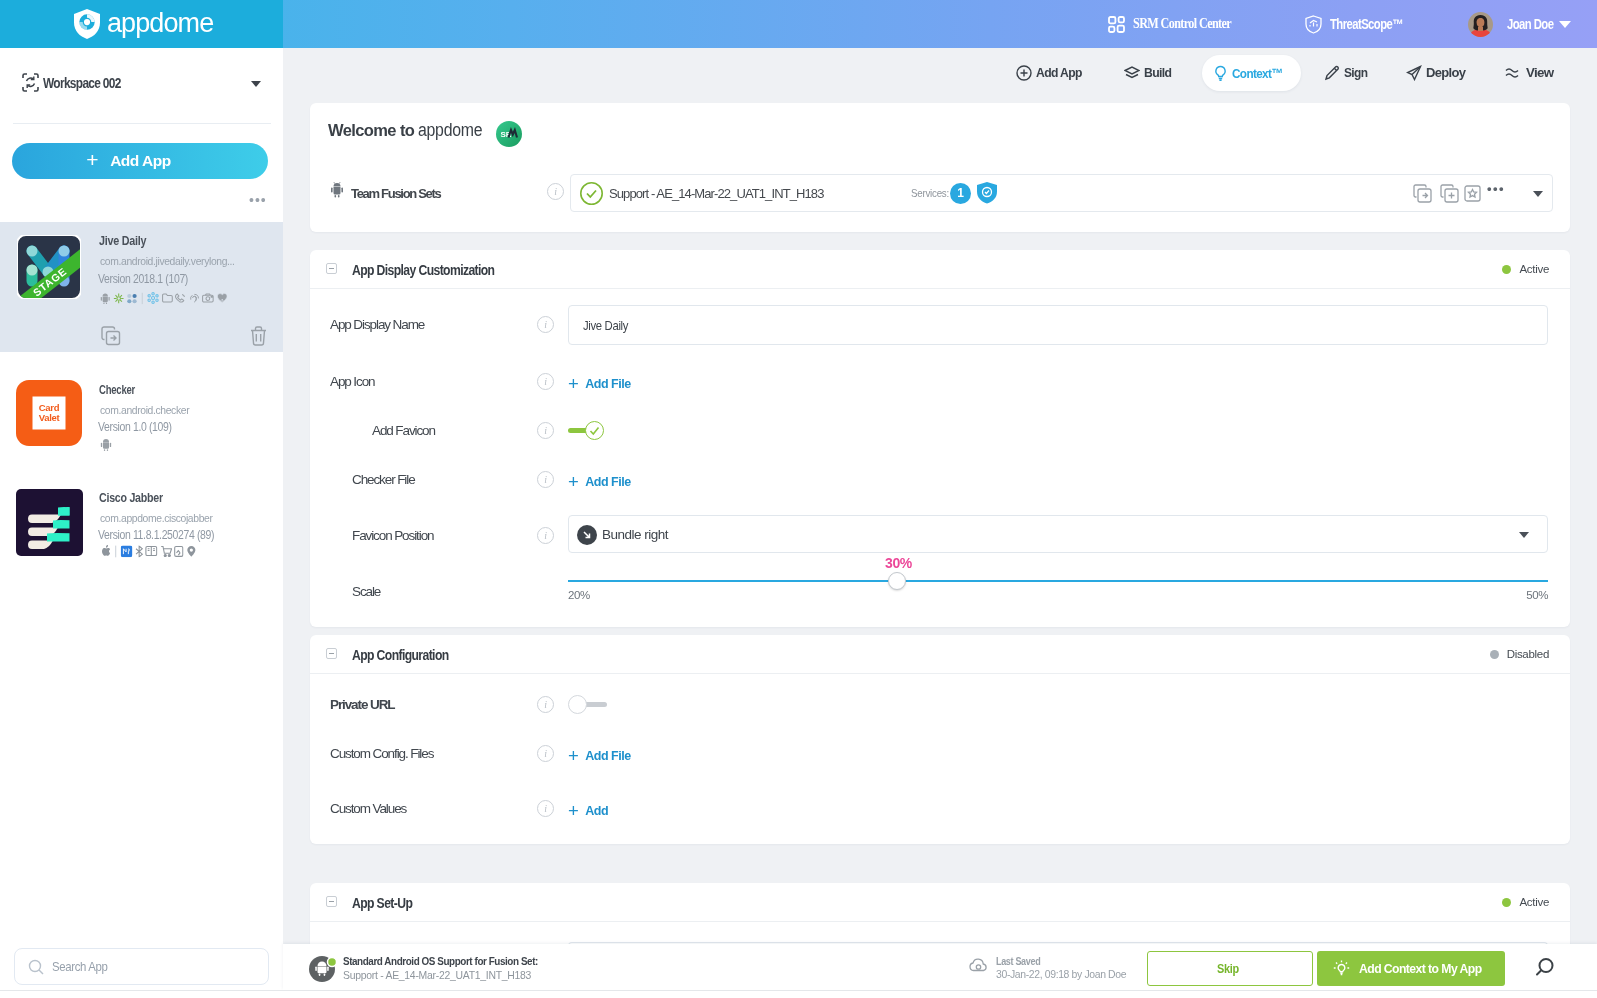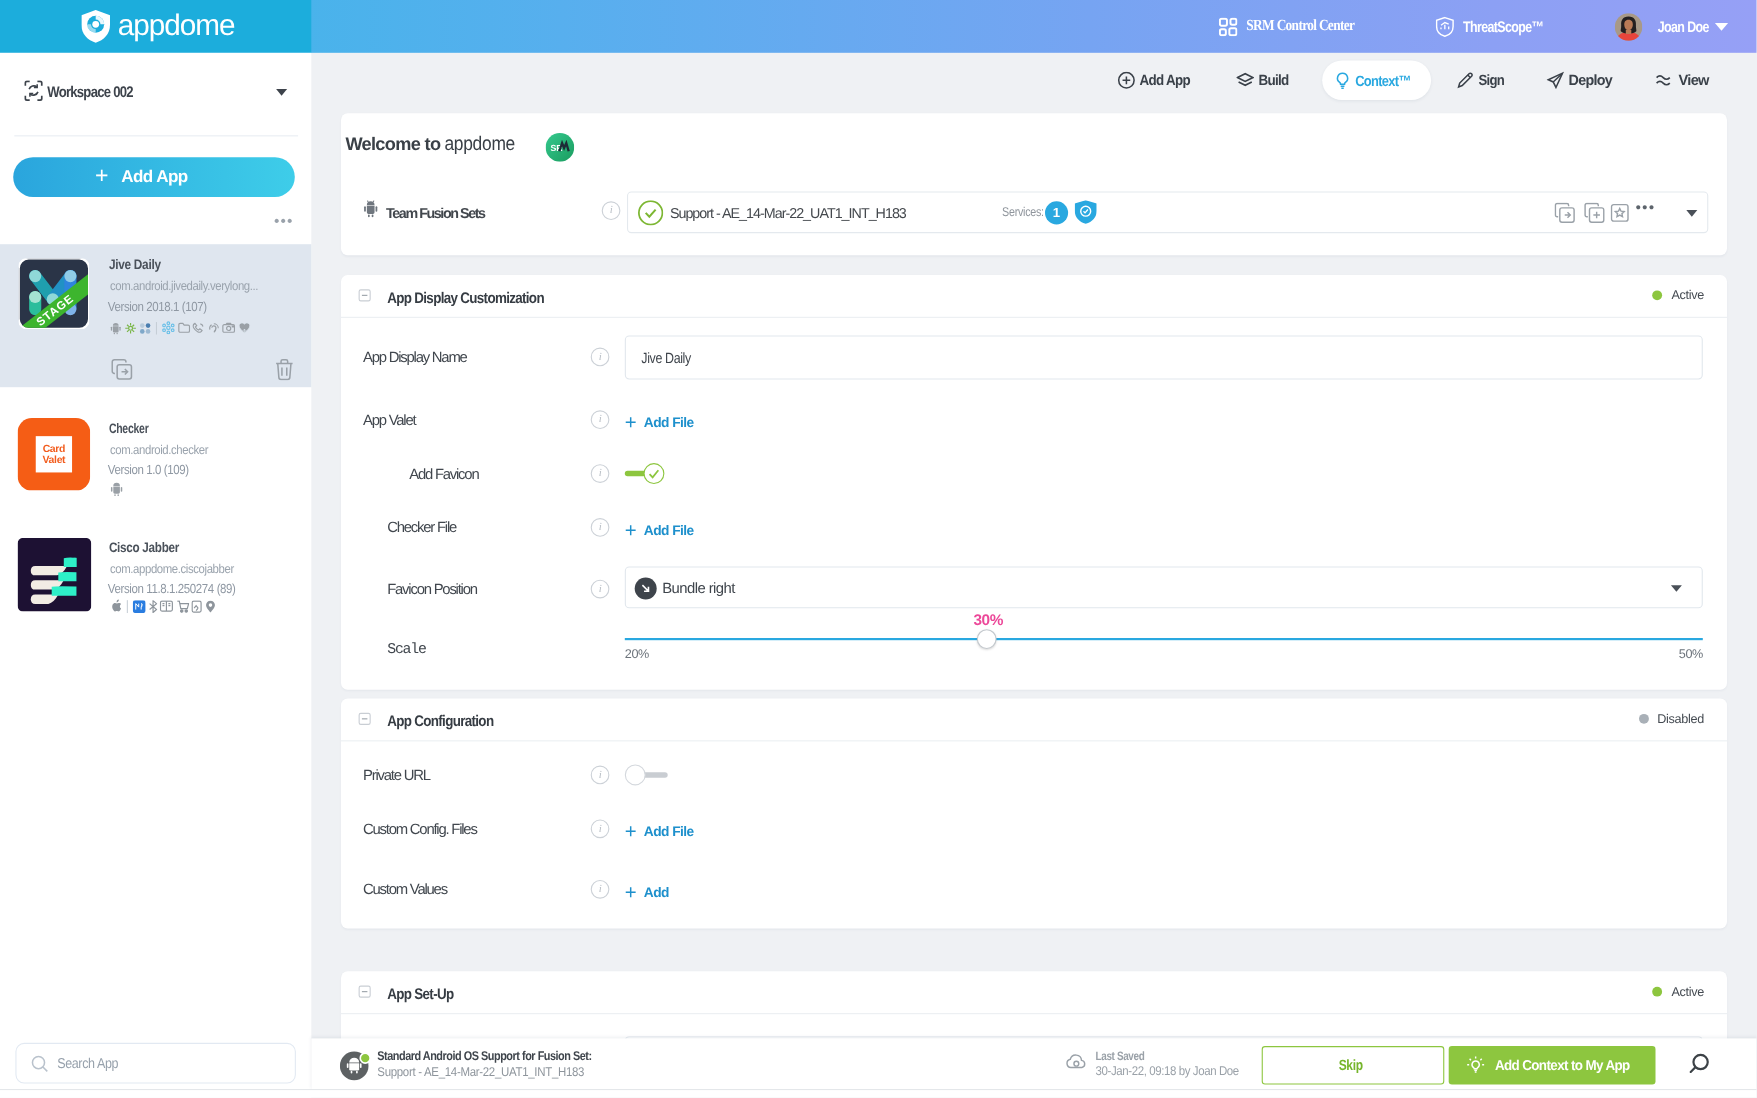--- a/index.html
+++ b/index.html
@@ -374,21 +374,21 @@
   </div>
   <div class="tab" style="left:1222px;">
     <svg width="17" height="14" viewBox="0 0 17 14" fill="none" stroke="#3a4149" stroke-width="1.5">
       <path d="M1 4.5 C3 2.5 5 2.5 7 4.5 S11 6.5 13 4.5 M1 9.5 C3 7.5 5 7.5 7 9.5 S11 11.5 13 9.5"></path>
     </svg>
     <span class="sq" style="transform:scaleX(0.985);">View</span>
   </div>
 </div>
 
 <div class="card" id="welcome">
-  <div id="w-title" style="top:17px; left:4px;">Welcome to <span id="w-appdome">appdome</span></div>
+  <div id="w-title" style="top:17px; left:18px;">Welcome to <span id="w-appdome">appdome</span></div>
   <svg style="position:absolute; left:186px; top:18px;" width="26" height="26" viewBox="0 0 26 26">
     <defs>
         <linearGradient id="srmg" x1="0" y1="0" x2="1" y2="1">
           <stop offset="0" stop-color="#35c98e"></stop>
           <stop offset="1" stop-color="#1a9c5f"></stop>
         </linearGradient>
       </defs>
     <circle cx="13" cy="13" r="13" fill="url(#srmg)"></circle>
     <text x="10" y="16" font-size="8" font-weight="bold" fill="#fff" font-family="Liberation Sans" text-anchor="middle" letter-spacing="0">SR</text>
     <path d="M12.5 16.5 L15 9 L16.8 13.5 L18.8 9 L21 16.5" fill="none" stroke="#1d2b36" stroke-width="2.1"></path>
@@ -442,21 +442,21 @@
     <div class="minus"></div>
     <div class="title">App Display Customization</div>
     <div class="status"><span class="dot" style="background:#8dc63f;"></span>Active</div>
   </div>
   <div class="flabel" style="top:67px;">App Display Name</div>
   <div class="info" style="top:66px;"></div>
   <div class="finput" style="top:55px;">
       <span class="sq" style="position:absolute;left:14px;top:12px;font-size:13.5px;color:#3f454c;letter-spacing:-0.4px;transform:scaleX(0.838);">Jive Daily</span>
     </div>
 
-  <div class="flabel" style="top:124px;">App Valet</div>
+  <div class="flabel" style="top:124px;">App Icon</div>
   <div class="info" style="top:123px;"></div>
   <div class="addfile" style="top:123px;"><span class="p">+</span>Add File</div>
 
   <div class="flabel" style="top:173px;margin-left:42px;">Add Favicon</div>
   <div class="info" style="top:172px;"></div>
   <div class="tgl-on" style="left:258px; top:171px;">
     <div class="bar"></div>
       <div class="knob"></div>
     <svg style="position:absolute;left:21px;top:5px;" width="11" height="10" viewBox="0 0 11 10">
         <path d="M1.5 5 L4.3 8 L9.5 1.5" stroke="#8dc63f" stroke-width="1.6" fill="none"></path>
@@ -472,37 +472,37 @@
   <div id="fpos">
     <div class="circ">
       <svg style="position:absolute;left:5px;top:5px;" width="10" height="10" viewBox="0 0 10 10">
           <path d="M2 2 L7.5 7.5 M7.5 3.5 V7.5 H3.5" stroke="#fff" stroke-width="1.5" fill="none"></path>
         </svg>
     </div>
     <div class="txt">Bundle right</div>
     <div class="caret"></div>
   </div>
 
-  <div class="flabel ind" style="top:334px;font-family:Liberation Mono, monospace;">Scale</div>
+  <div class="flabel ind" style="top:334px;">Scale</div>
   <div id="slider">
     <div class="line"></div>
     <div class="knob"></div>
     <div class="pct">30%</div>
     <div class="min">20%</div>
     <div class="max">50%</div>
   </div>
 </div>
 
 <div class="card" id="card2">
   <div class="card-h">
     <div class="minus"></div>
     <div class="title">App Configuration</div>
     <div class="status"><span class="dot" style="background:#a9b0b7;"></span>Disabled</div>
   </div>
-  <div class="flabel" style="top:62px;">Private URL</div>
+  <div class="flabel" style="top:62px;font-weight:bold;">Private URL</div>
   <div class="info" style="top:61px;"></div>
   <div class="tgl-off" style="left:258px; top:60px;">
       <div class="bar"></div>
       <div class="knob"></div>
     </div>
 
   <div class="flabel" style="top:111px;">Custom Config. Files</div>
   <div class="info" style="top:110px;"></div>
   <div class="addfile" style="top:110px;"><span class="p">+</span>Add File</div>
 

